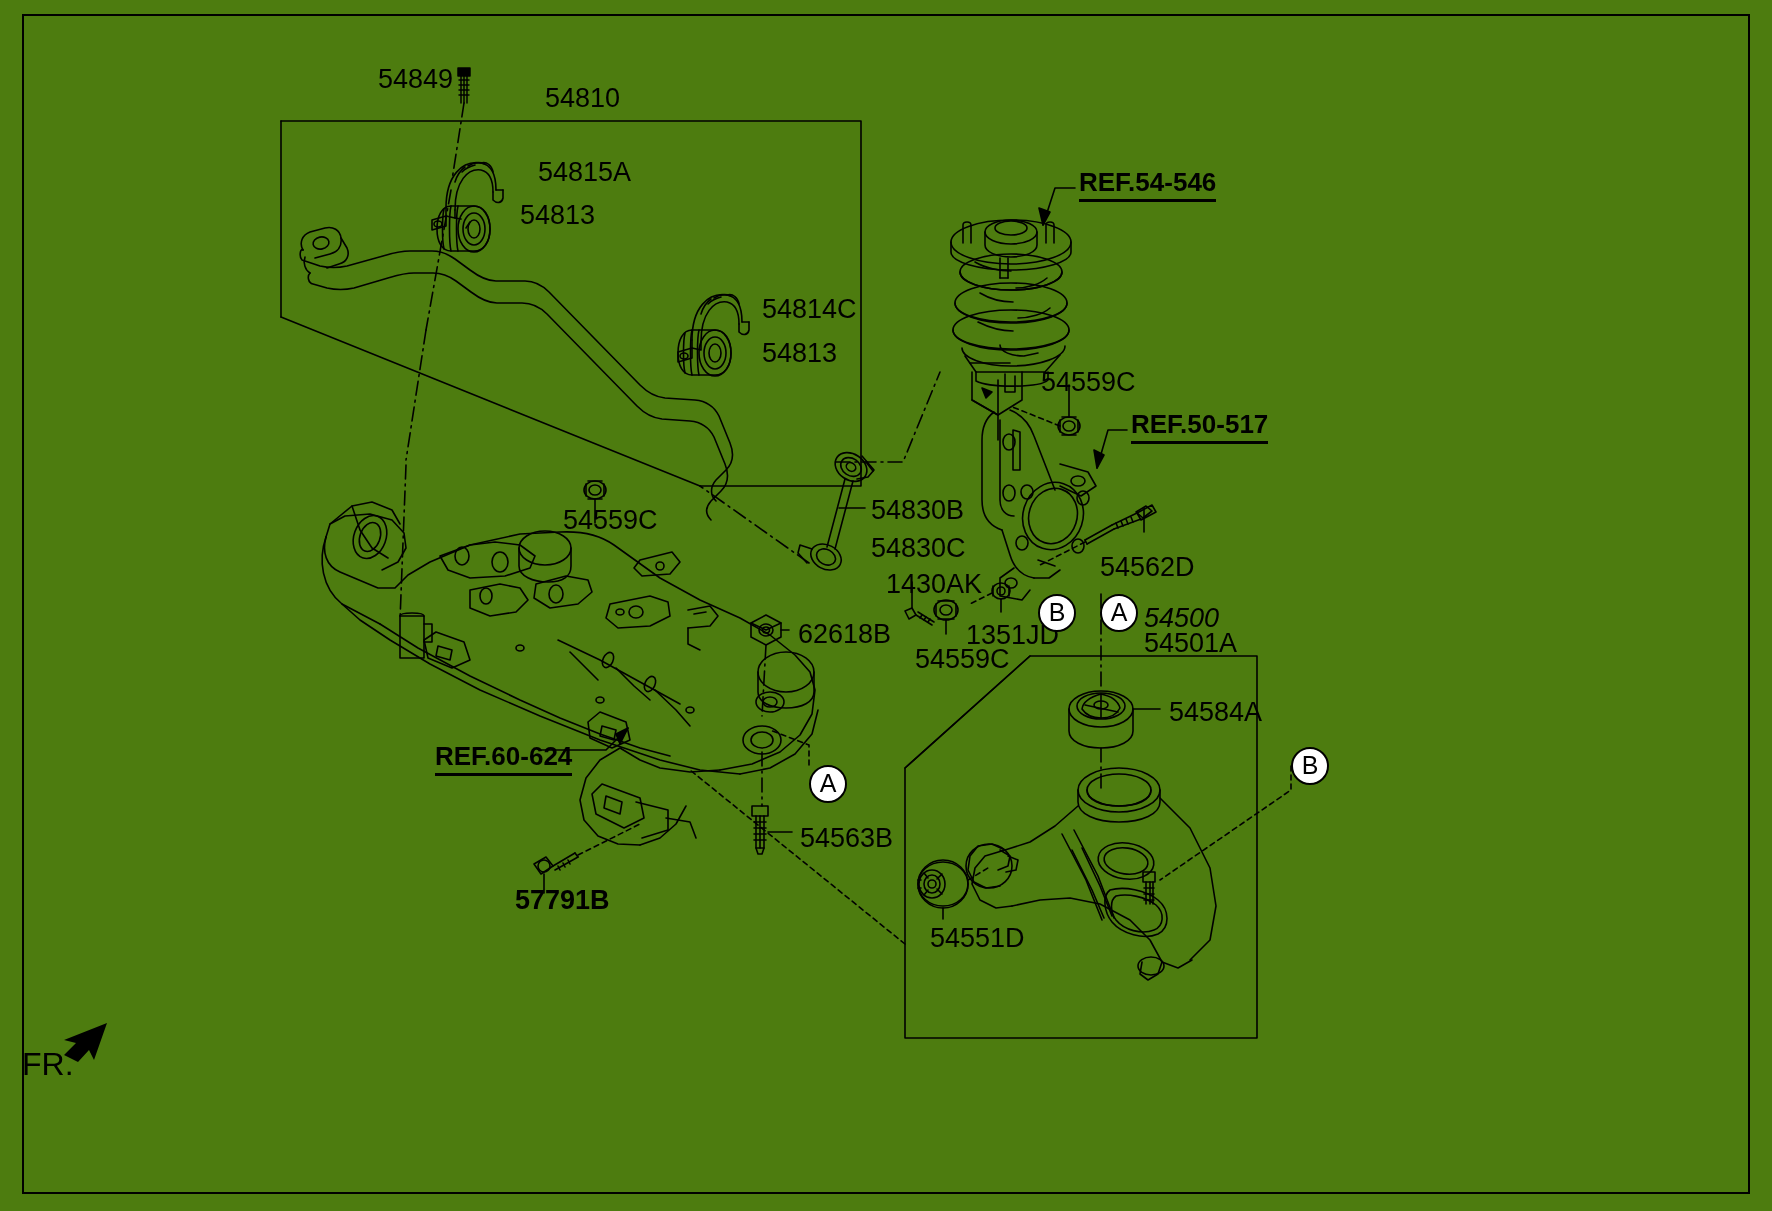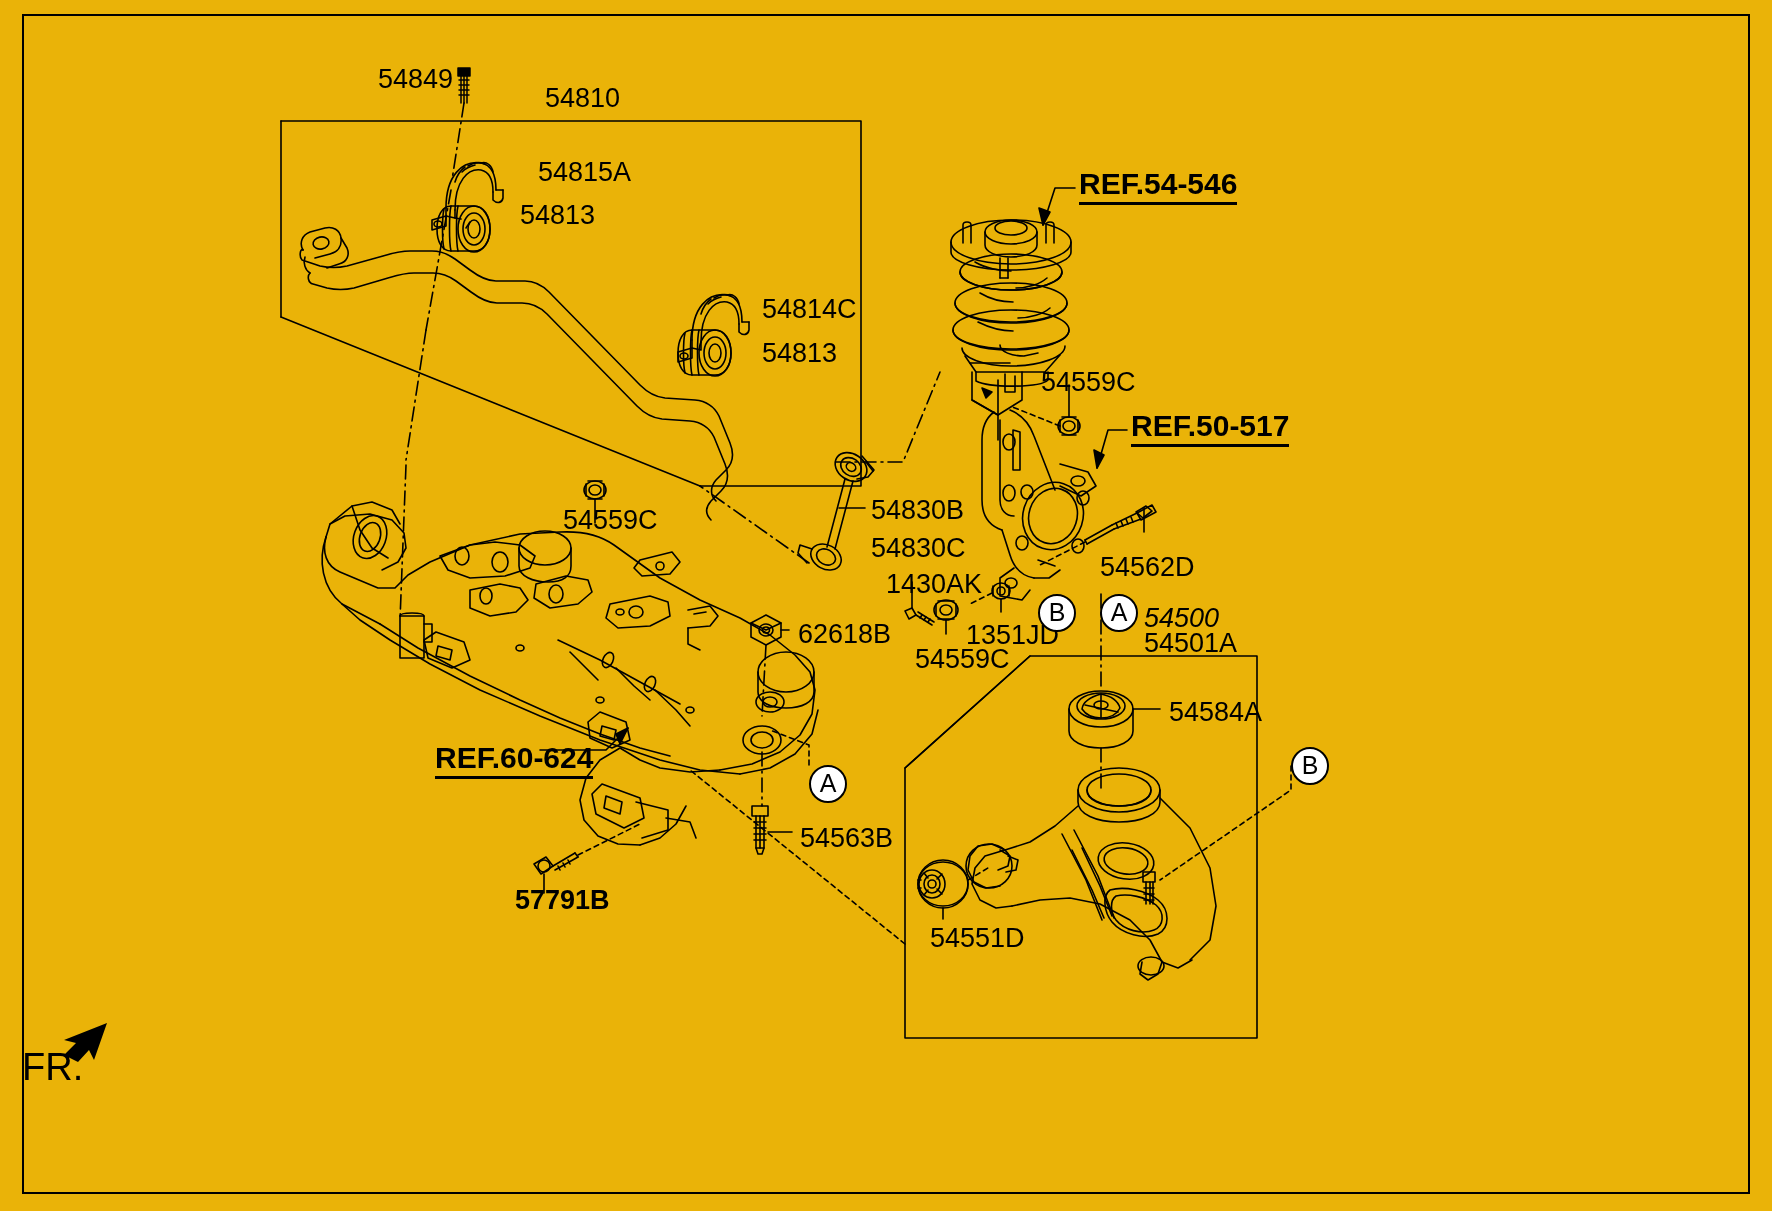--- a/index.html
+++ b/index.html
@@ -4,21 +4,21 @@
 <style>
   html, body {
     margin: 0;
     padding: 0;
     background: #ffffff;
   }
   #page {
     position: relative;
     width: 1772px;
     height: 1211px;
-    background: #eab308;
+    background: #4d7c0f;
     font-family: "Liberation Sans", sans-serif;
     overflow: hidden;
   }
   #outer-border {
     position: absolute;
     left: 22px;
     top: 14px;
     width: 1728px;
     height: 1180px;
     border: 2px solid #000;
@@ -33,26 +33,26 @@
   .lbl {
     position: absolute;
     font-family: "Liberation Sans", sans-serif;
     font-size: 27px;
     color: #000;
     white-space: nowrap;
     letter-spacing: 0px;
   }
   .lbl.ref {
     font-weight: bold;
-    font-size: 30px;
+    font-size: 26px;
     border-bottom: 3px solid #000;
     padding-bottom: 1px;
   }
   .lbl.fr {
-    font-size: 38px;
+    font-size: 32px;
     font-weight: normal;
     text-align: right;
   }
   .cmark {
     position: absolute;
     width: 38px;
     height: 38px;
     border: 2.5px solid #000;
     border-radius: 50%;
     box-sizing: border-box;

